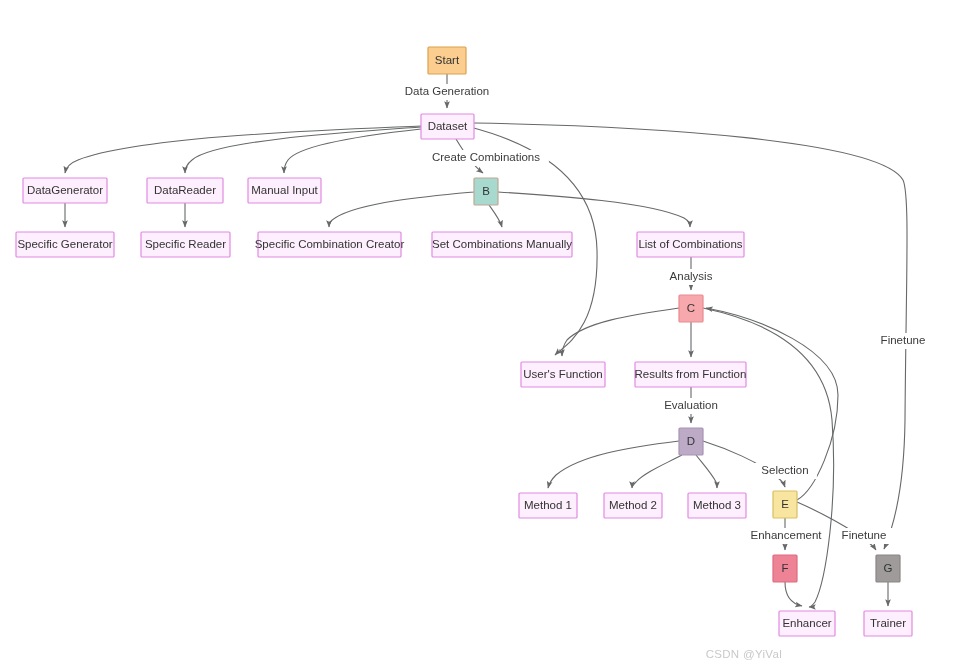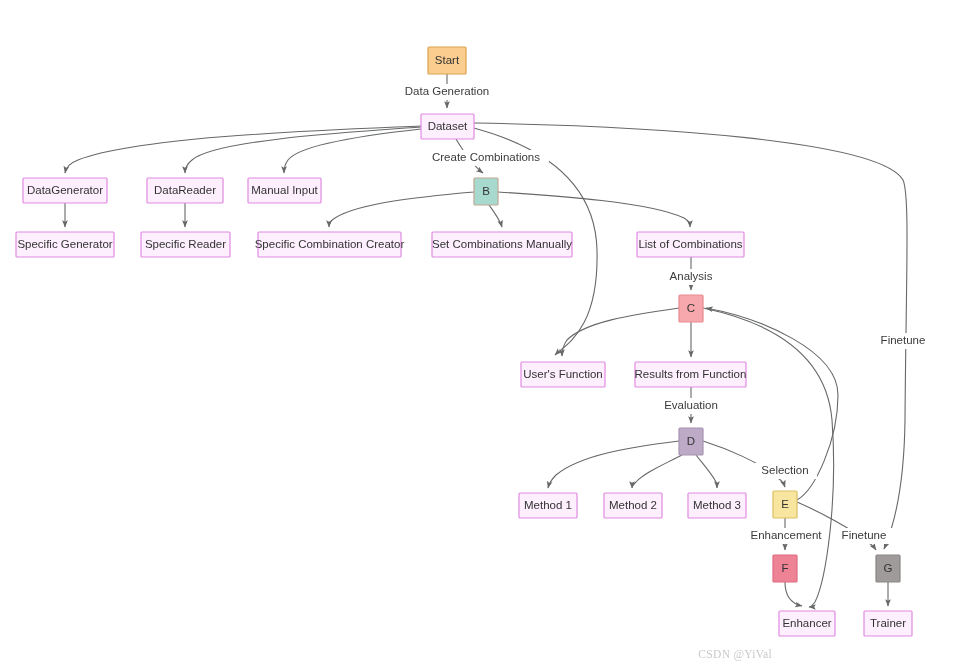--- a/index.html
+++ b/index.html
@@ -44,23 +44,23 @@
   }
   .edge-label {
     font-family: "Liberation Sans", sans-serif;
     font-size: 11.5px;
     fill: #3b3b3b;
     text-anchor: middle;
     dominant-baseline: middle;
   }
   .watermark {
     position: absolute;
-    right: 24px;
+    right: 14px;
     bottom: 6px;
-    font-family: Liberation Serif, serif;
+    font-family: Liberation Sans, sans-serif;
     font-size: 11.5px;
     color: #c9c9c9;
     letter-spacing: 0.3px;
     user-select: none;
   }
 </style>
 </head>
 <body>
 
 <div id="diagram-root">

